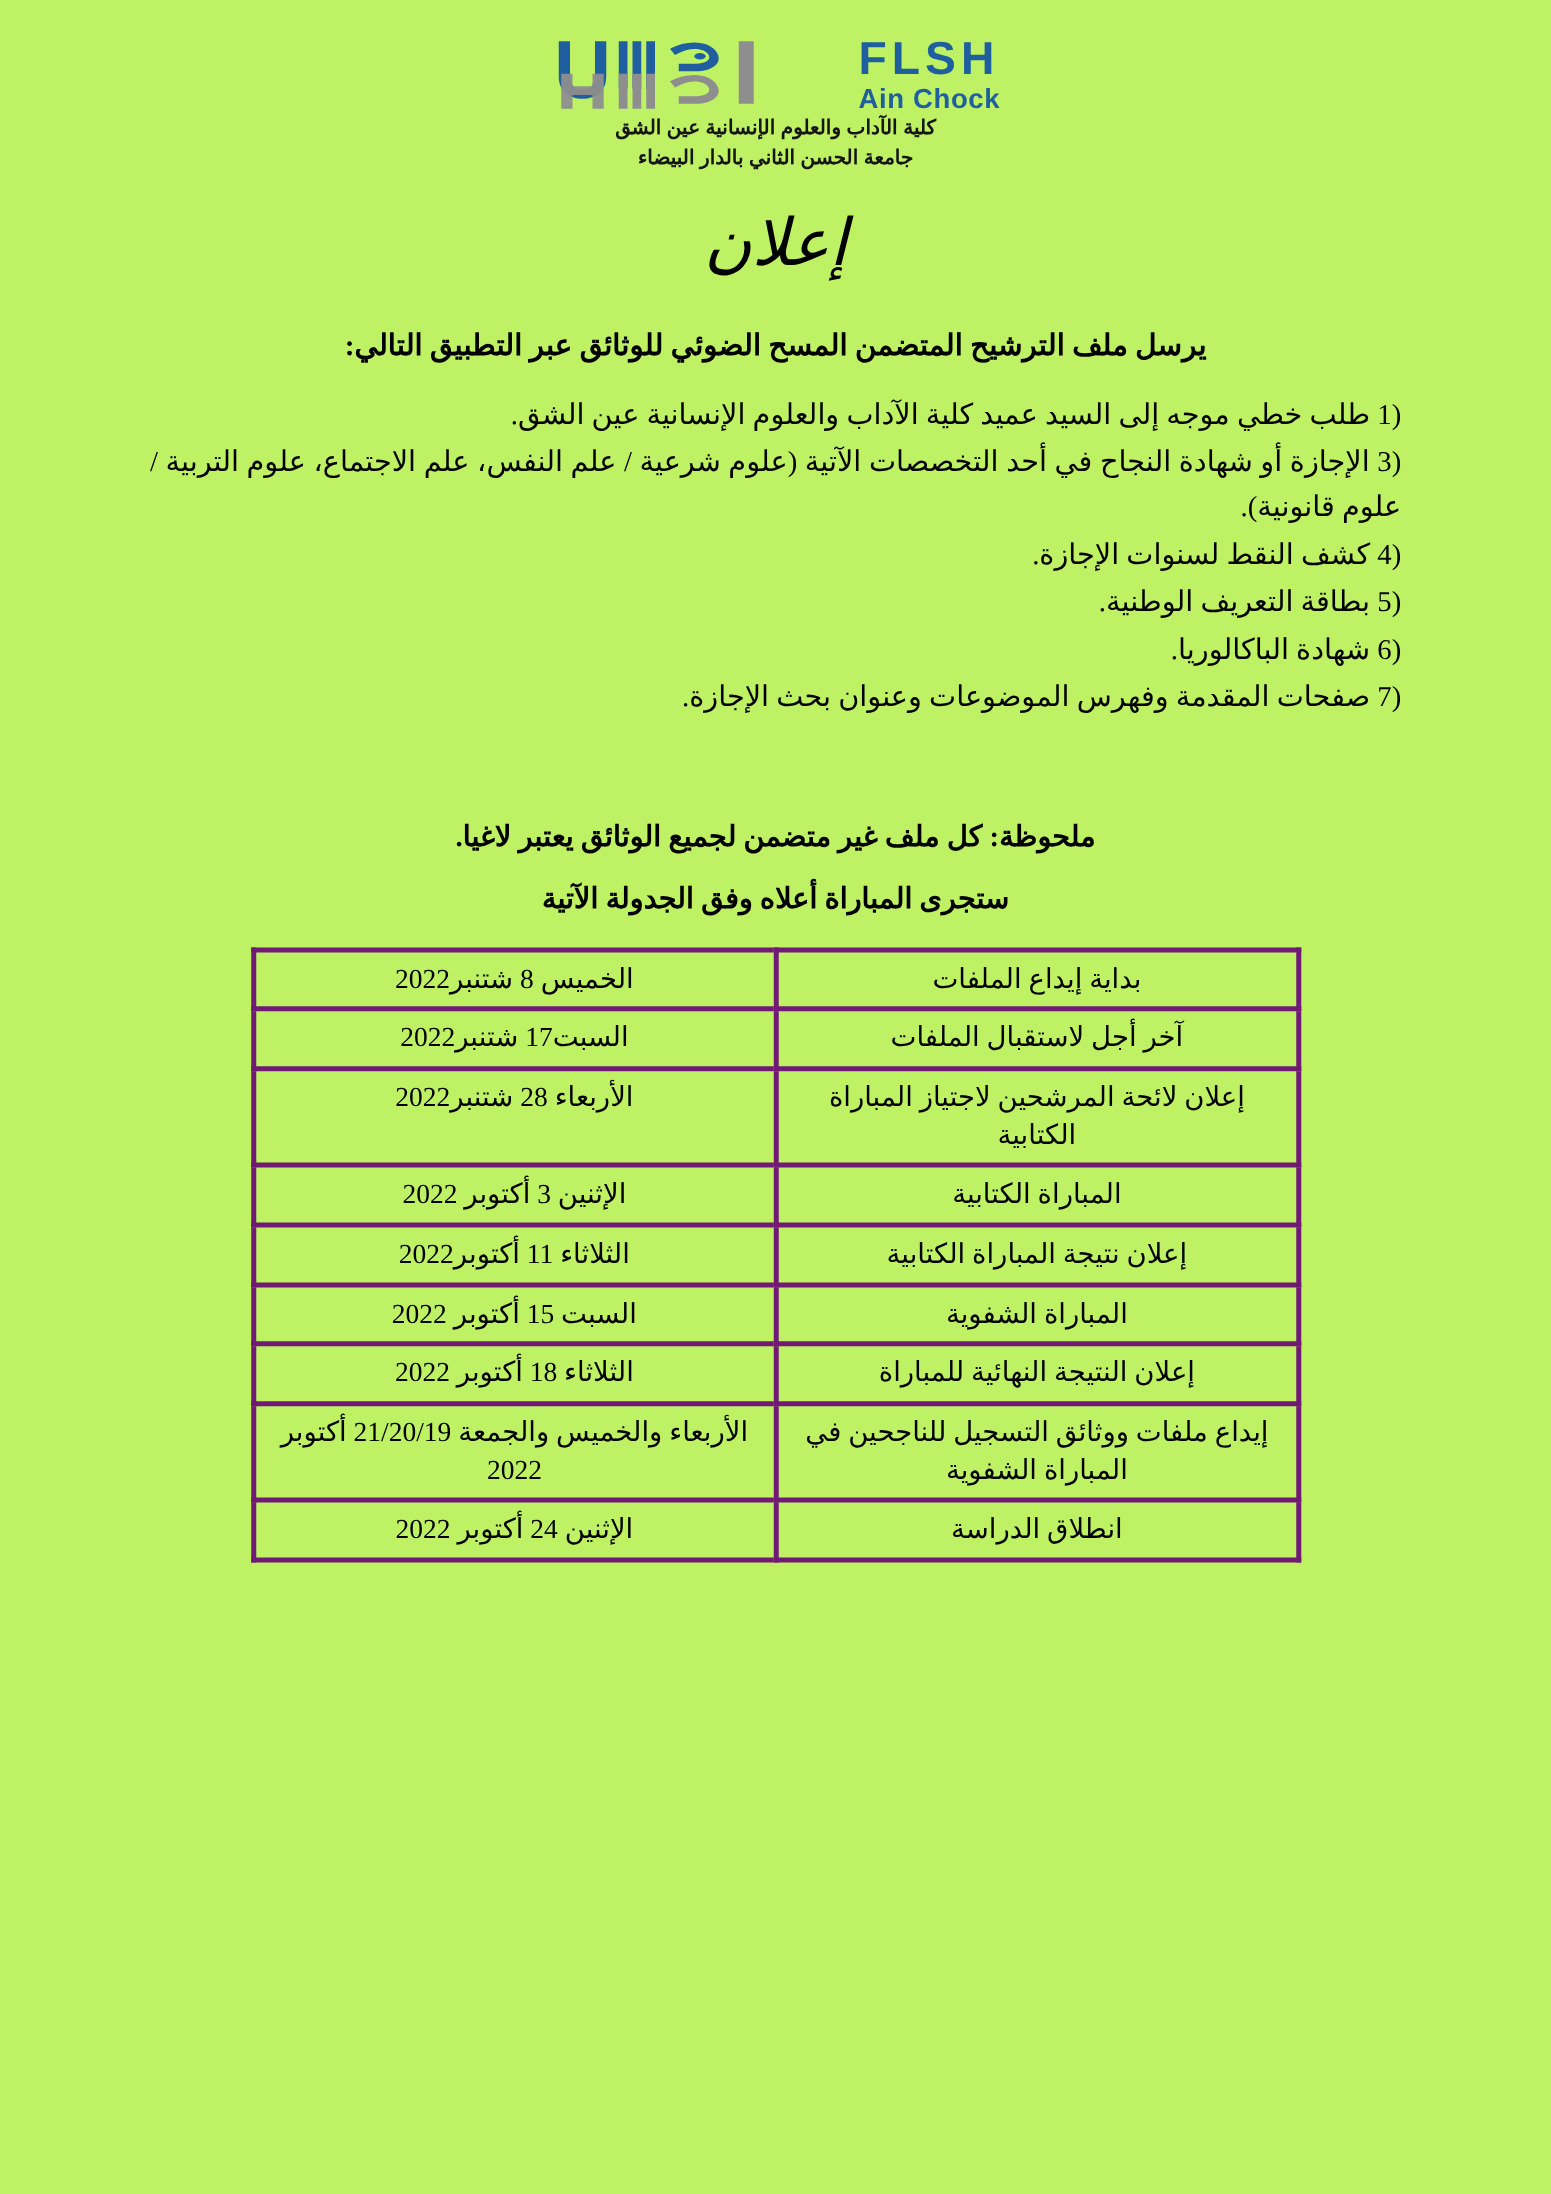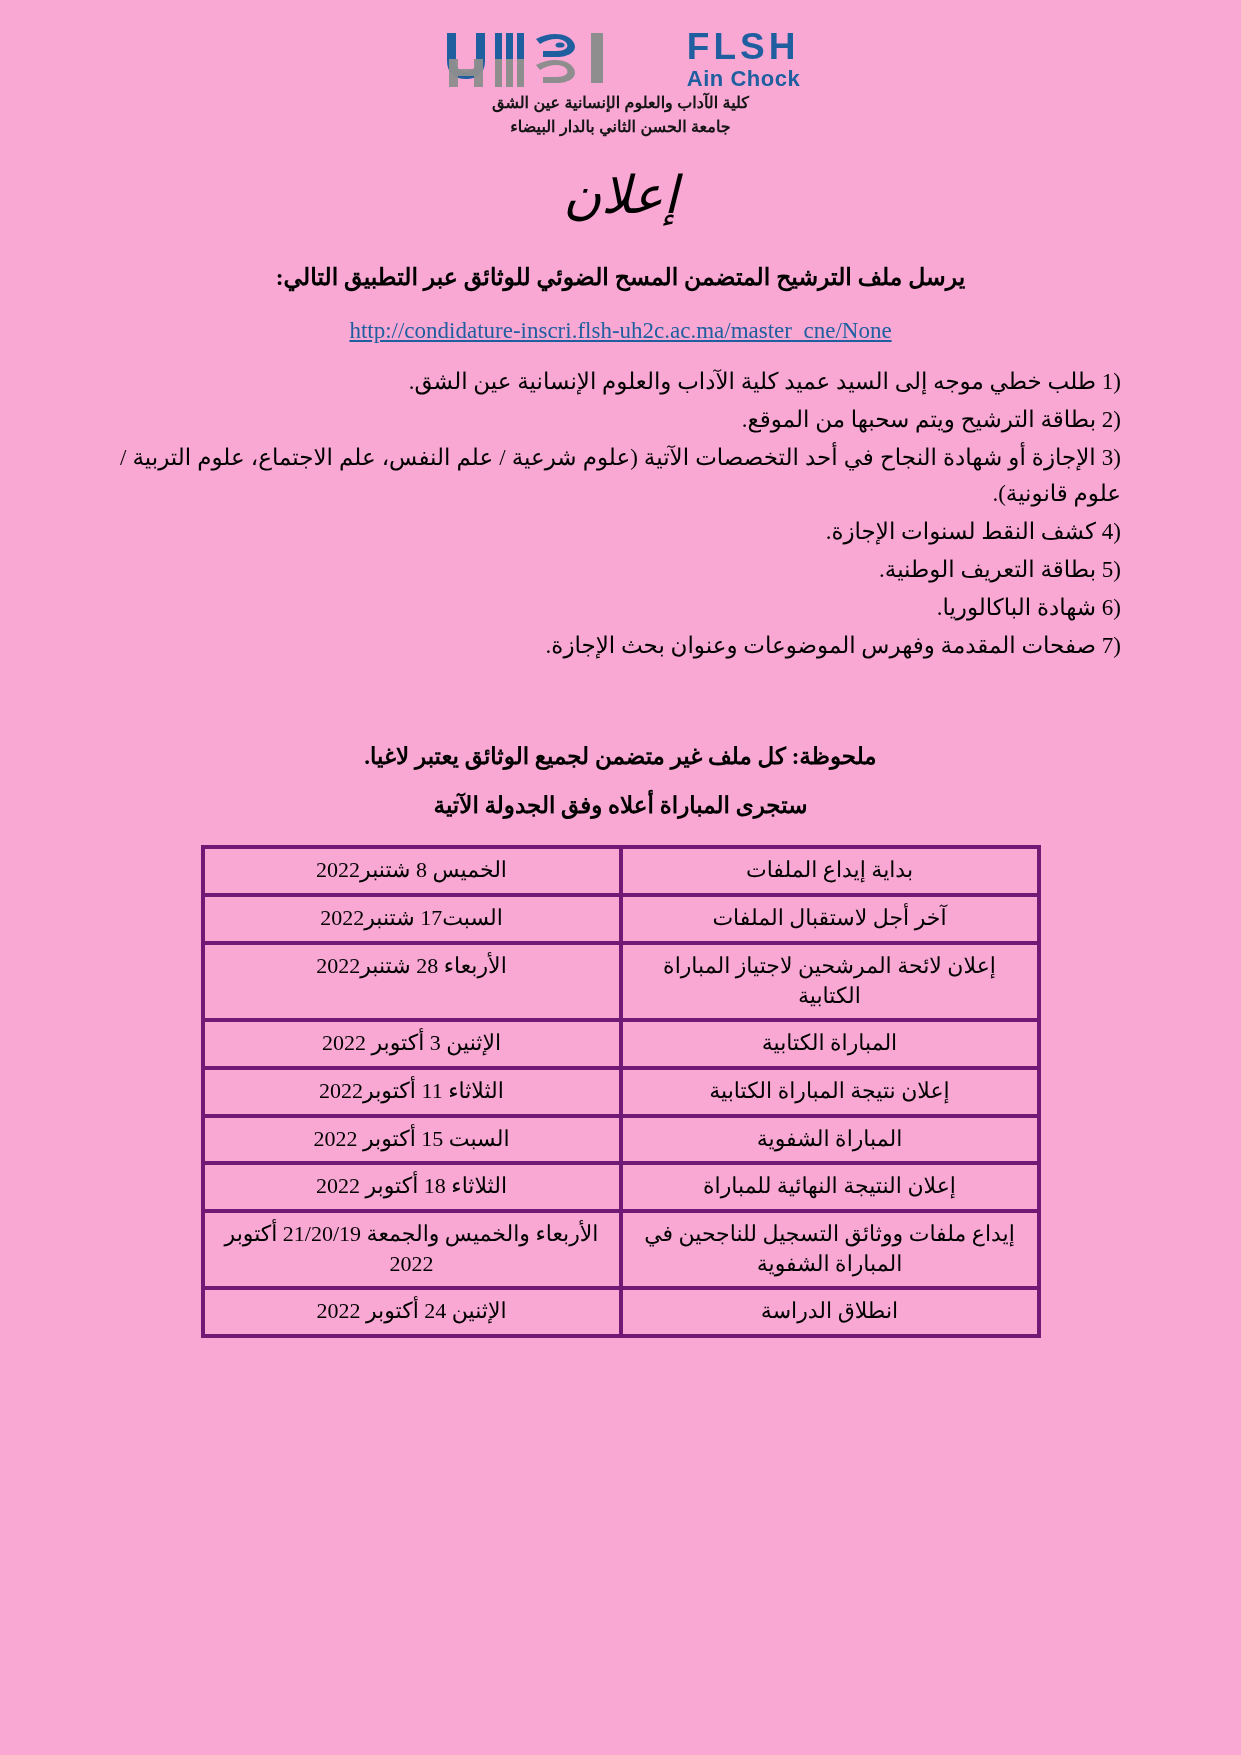--- a/index.html
+++ b/index.html
@@ -14,21 +14,21 @@
     height: 1755px;
     font-family: "Liberation Serif", "DejaVu Serif", serif;
     color: #000000;
     position: relative;
     overflow: hidden;
   }
   .page {
     width: 1241px;
     min-height: 1755px;
     padding: 28px 120px 40px 120px;
-    background: #f9a8d4;
+    background: #bef264;
   }
 
   
   .logo-block {
     text-align: center;
     margin: 0 auto 6px auto;
     width: 100%;
   }
   .logo-row {
     display: flex;
@@ -222,39 +222,30 @@
 
     <div class="uni-ar">كلية الآداب والعلوم الإنسانية عين الشق</div>
     <div class="uni-ar">جامعة الحسن الثاني بالدار البيضاء</div>
   </div>
 
   <h1 class="doc-title">إعلان</h1>
 
 
   <p class="para center">يرسل ملف الترشيح المتضمن المسح الضوئي للوثائق عبر التطبيق التالي:</p>
 
-  <div class="url-line">
-    <a href="#" title="http://condidature-inscri.flsh-uh2c.ac.ma/master_cne/None">http://condidature-inscri.flsh-uh2c.ac.ma/master_cne/None</a>
-  </div>
 
   <ol class="req-list">
     <li>
       <span class="li-inner">
         <span class="num">1)</span>
         <span>طلب خطي موجه إلى السيد عميد كلية الآداب والعلوم الإنسانية عين الشق.</span>
       </span>
     </li>
     <li>
       <span class="li-inner">
-        <span class="num">2)</span>
-        <span>بطاقة الترشيح ويتم سحبها من الموقع.</span>
-      </span>
-    </li>
-    <li>
-      <span class="li-inner">
         <span class="num">3)</span>
         <span>الإجازة أو شهادة النجاح في أحد التخصصات الآتية (علوم شرعية / علم النفس، علم الاجتماع، علوم التربية / علوم قانونية).</span>
       </span>
     </li>
     <li>
       <span class="li-inner">
         <span class="num">4)</span>
         <span>كشف النقط لسنوات الإجازة.</span>
       </span>
     </li>

